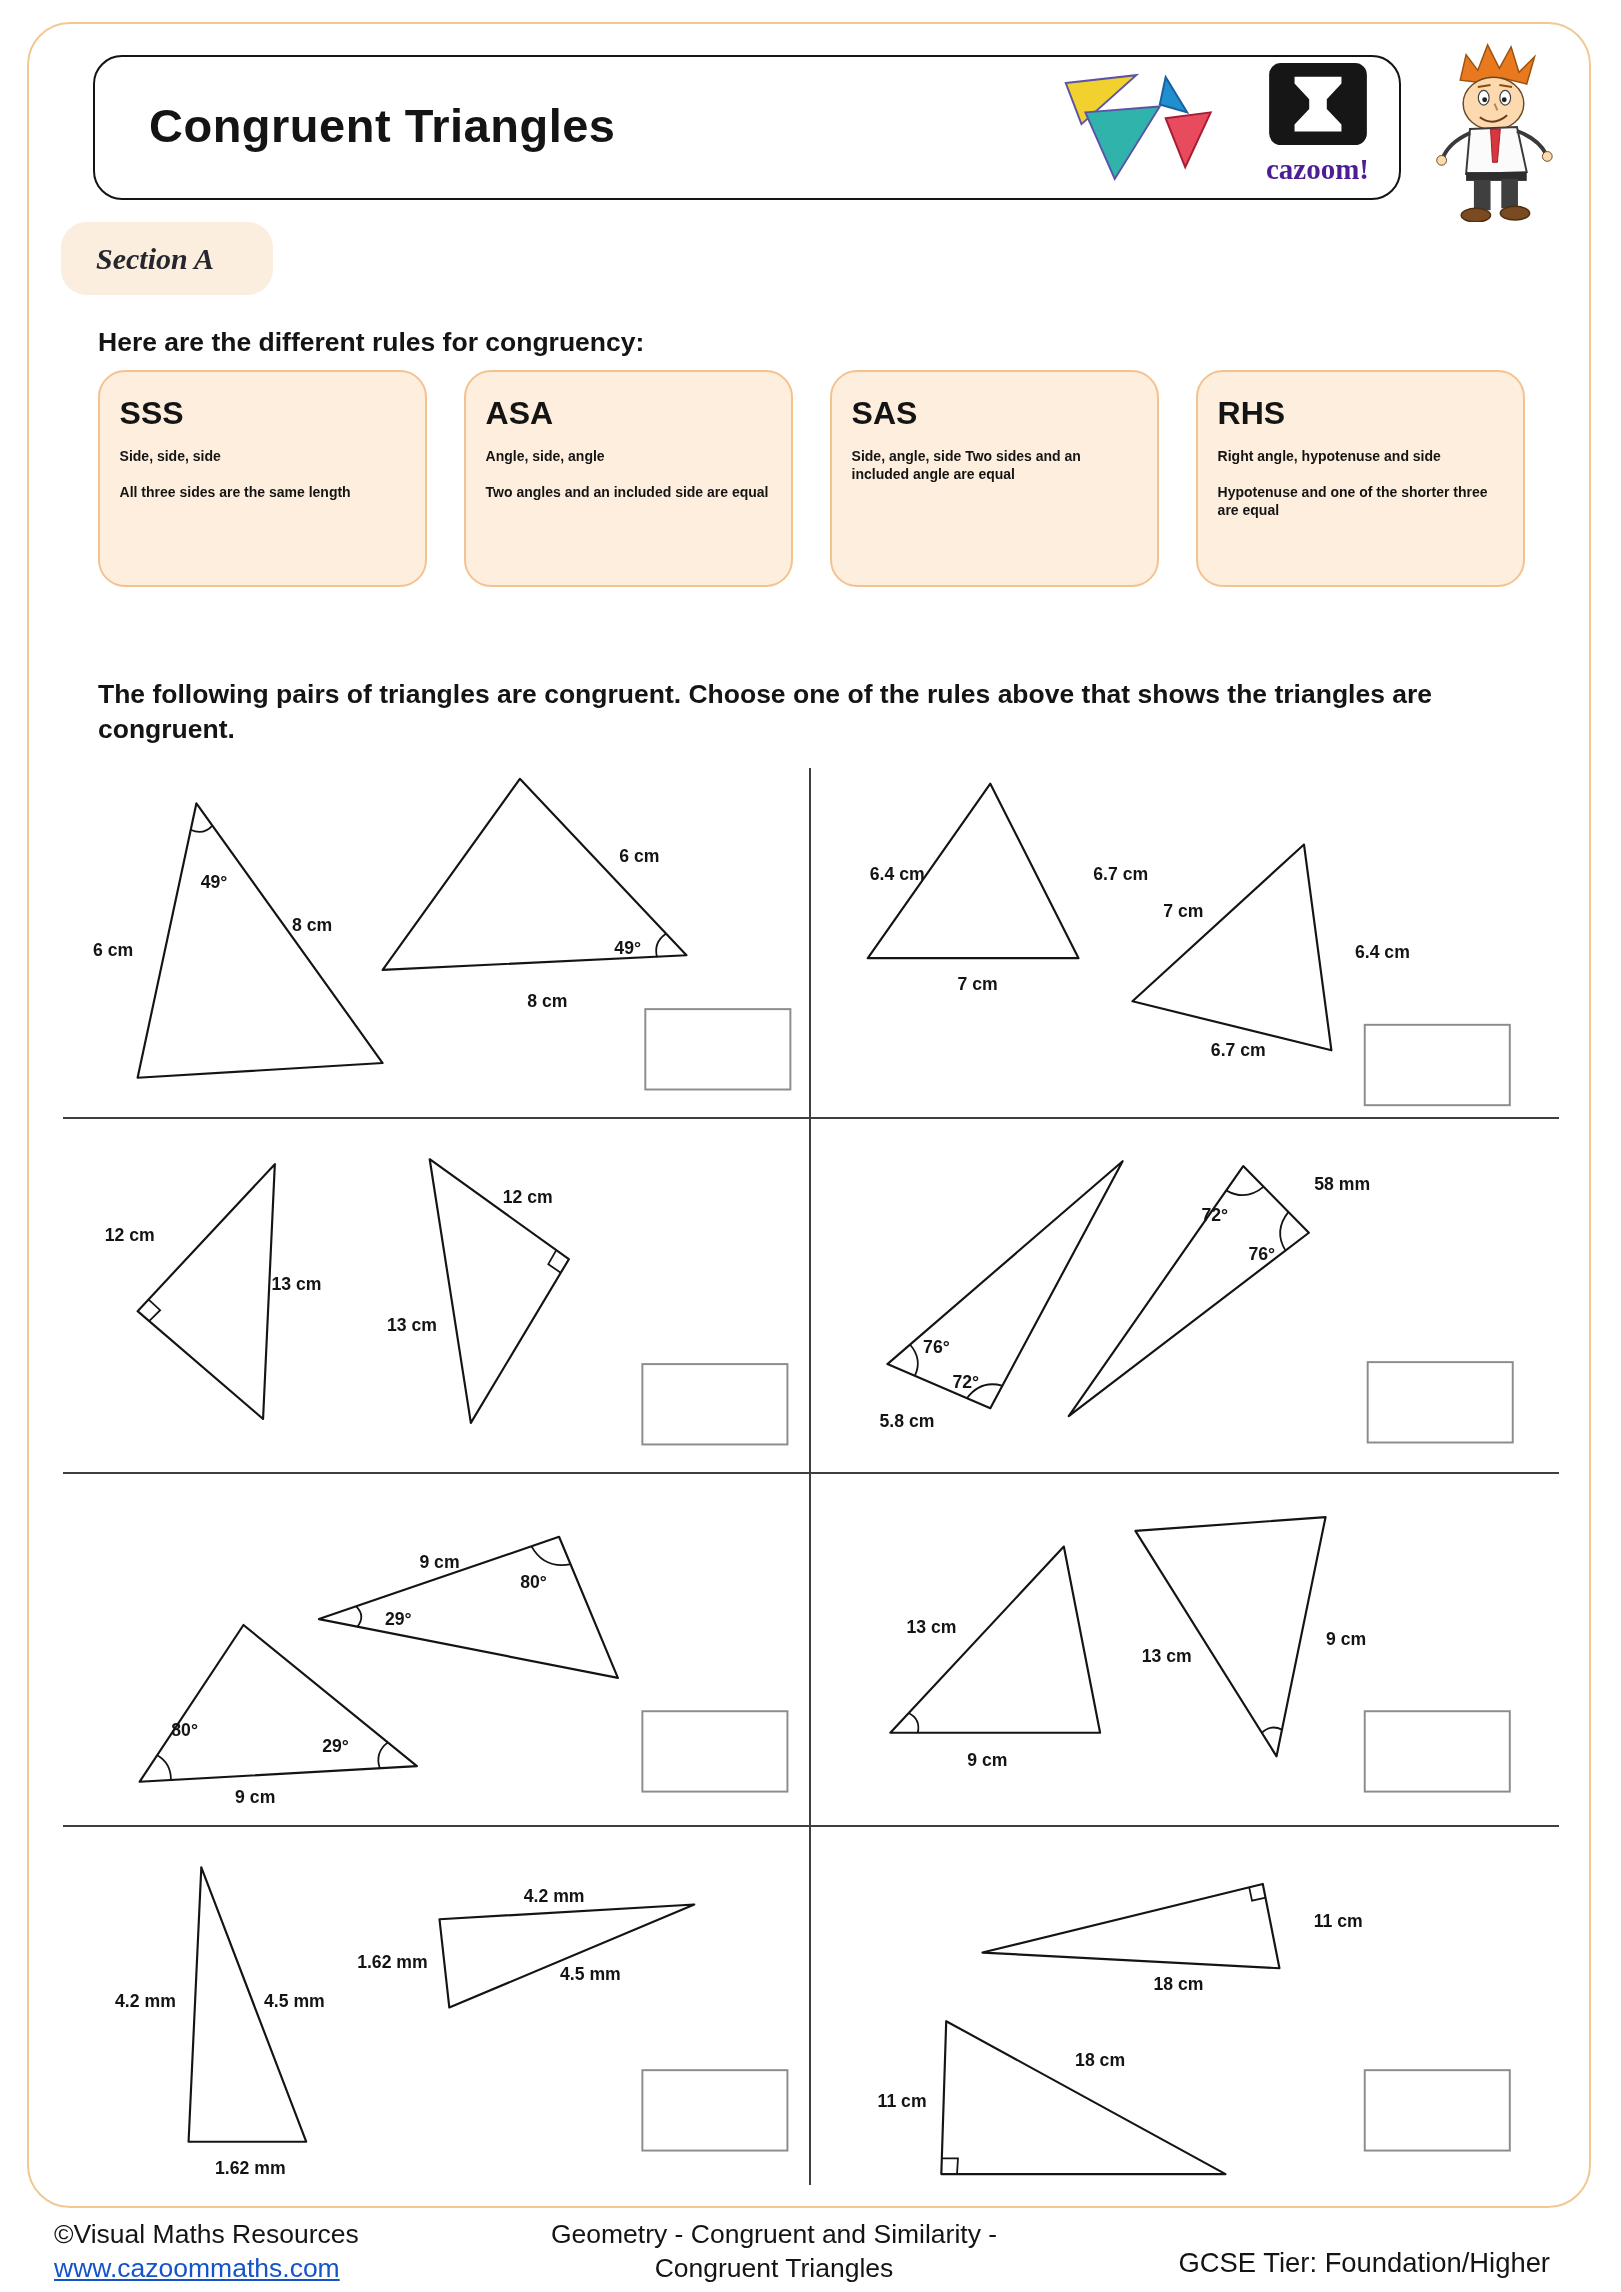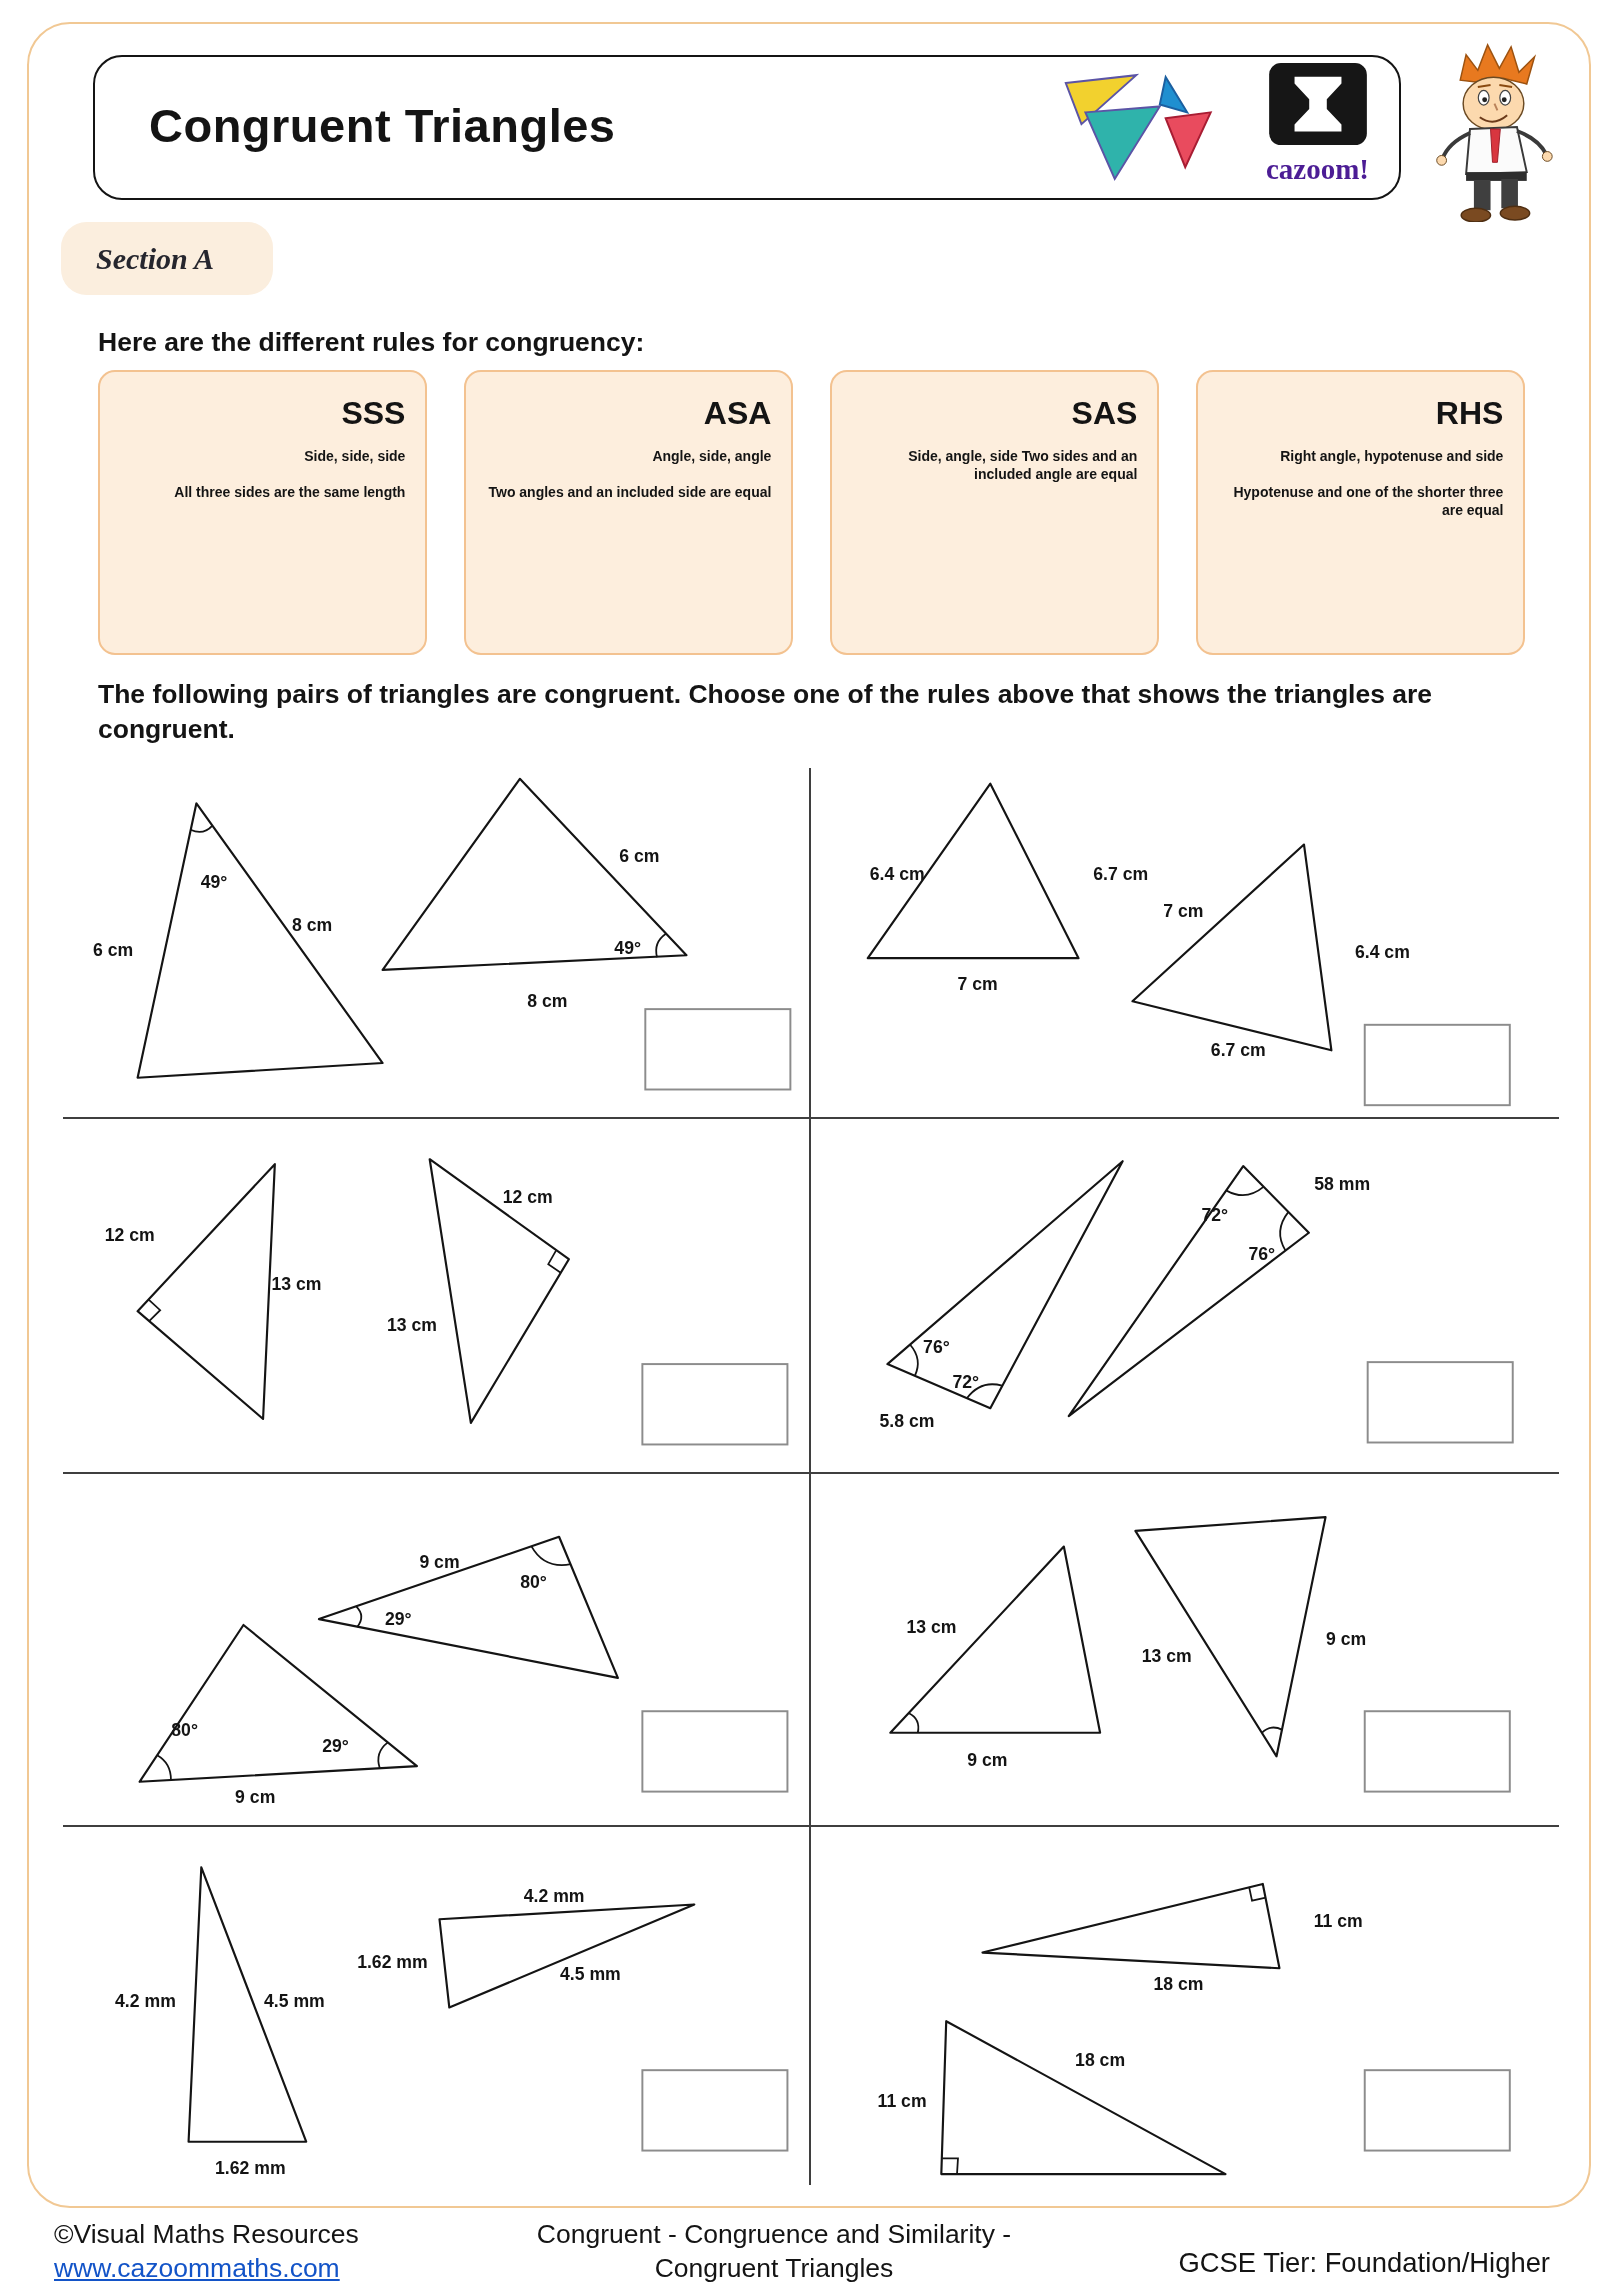--- a/index.html
+++ b/index.html
@@ -19,22 +19,22 @@
 
   .section-pill { position:absolute; left:61px; top:222px; width:212px; height:73px;
                   background:#fbeede; border-radius:25.5px; display:flex; align-items:center;
                   padding-left:35px; box-sizing:border-box; }
   .section-pill span { font-family:Liberation Serif, serif; font-style:italic; font-weight:bold;
                        font-size:30px; color:#26262e; }
 
   .rules-heading { position:absolute; left:98px; top:321px; font-size:26.5px; font-weight:bold;margin-top:6px; }
 
   .cards { position:absolute; left:98px; top:370px; width:1427px; display:flex; gap:37px; }
-  .card { flex:1; background:#fdeedd; border:2px solid #f3c290; border-radius:17px;
-          box-sizing:border-box; padding:15.7px 19.6px; height:285px; text-align:right; }
+  .card { flex:1; background:#fdeedd; border:2px solid #f3c290; border-radius:27px;
+          box-sizing:border-box; padding:15.7px 19.6px; height:217px; text-align:left; }
   .card h3 { margin:7.8px 0 15.7px; font-size:32px; font-weight:bold; }
   .card p { margin:0 0 17.6px; font-size:14px; font-weight:bold; line-height:1.28; }
 
   .instructions { position:absolute; left:98px; top:677px; width:1421px;
                   font-size:26.5px; font-weight:bold; line-height:1.32; }
 
   .divider-v { position:absolute; background:#3f3f3f; width:2px; }
   .divider-h { position:absolute; background:#3f3f3f; height:2px; }
 
   .qcell { position:absolute; }
@@ -238,18 +238,18 @@
     <text class="lbl" x="95" y="288" text-anchor="middle">11 cm</text>
     <text class="lbl" x="297" y="246" text-anchor="middle">18 cm</text>
     <rect class="ans" x="567" y="250" width="148" height="82"></rect>
   </svg>
 
   <div class="footer-left">
     <div>©Visual Maths Resources</div>
     <div><a href="#">www.cazoommaths.com</a></div>
   </div>
   <div class="footer-center">
-    <div>Congruent - Congruence and Similarity -</div>
+    <div>Geometry - Congruent and Similarity -</div>
     <div>Congruent Triangles</div>
   </div>
   <div class="footer-right">GCSE Tier: Foundation/Higher</div>
 </div>
 
 
 </body></html>

